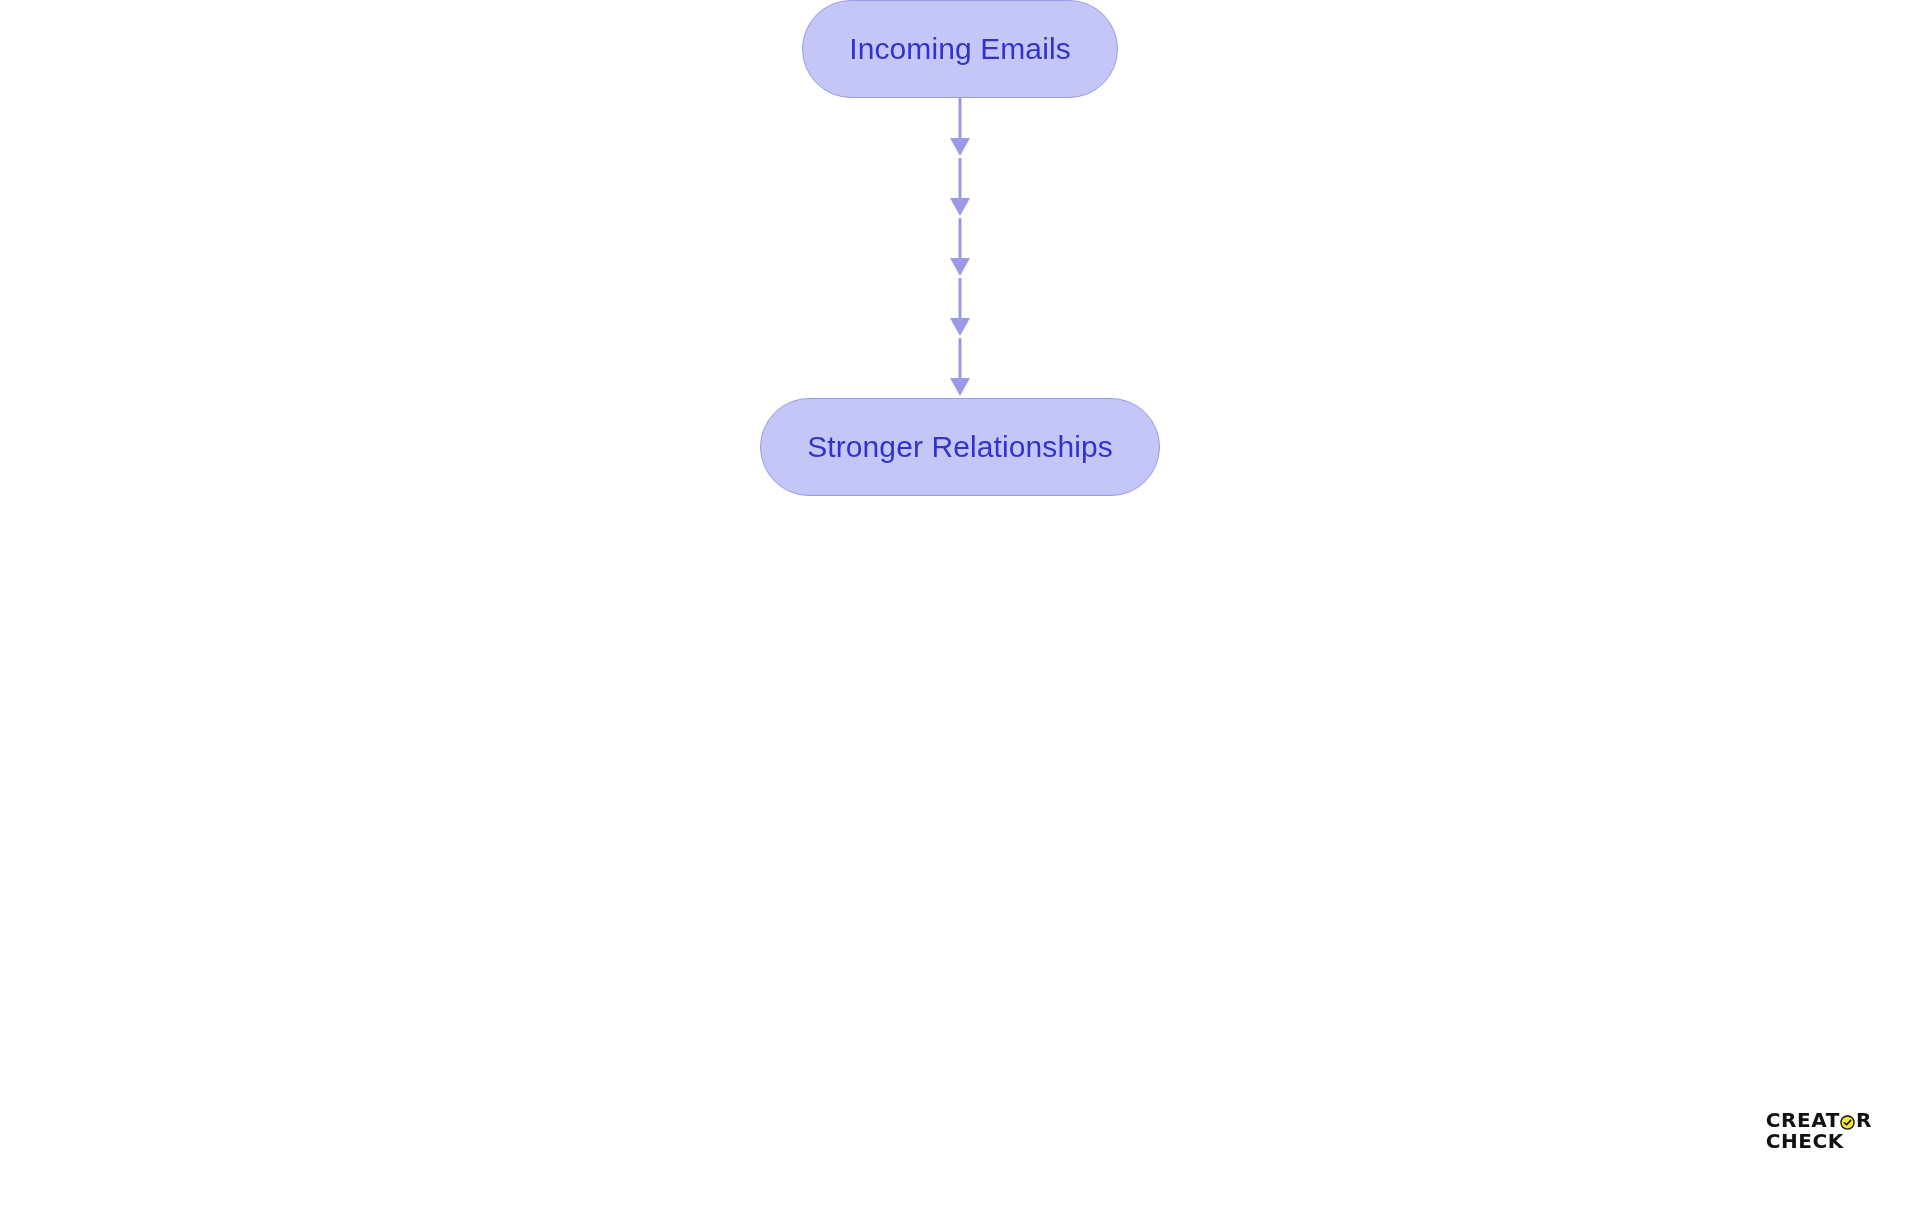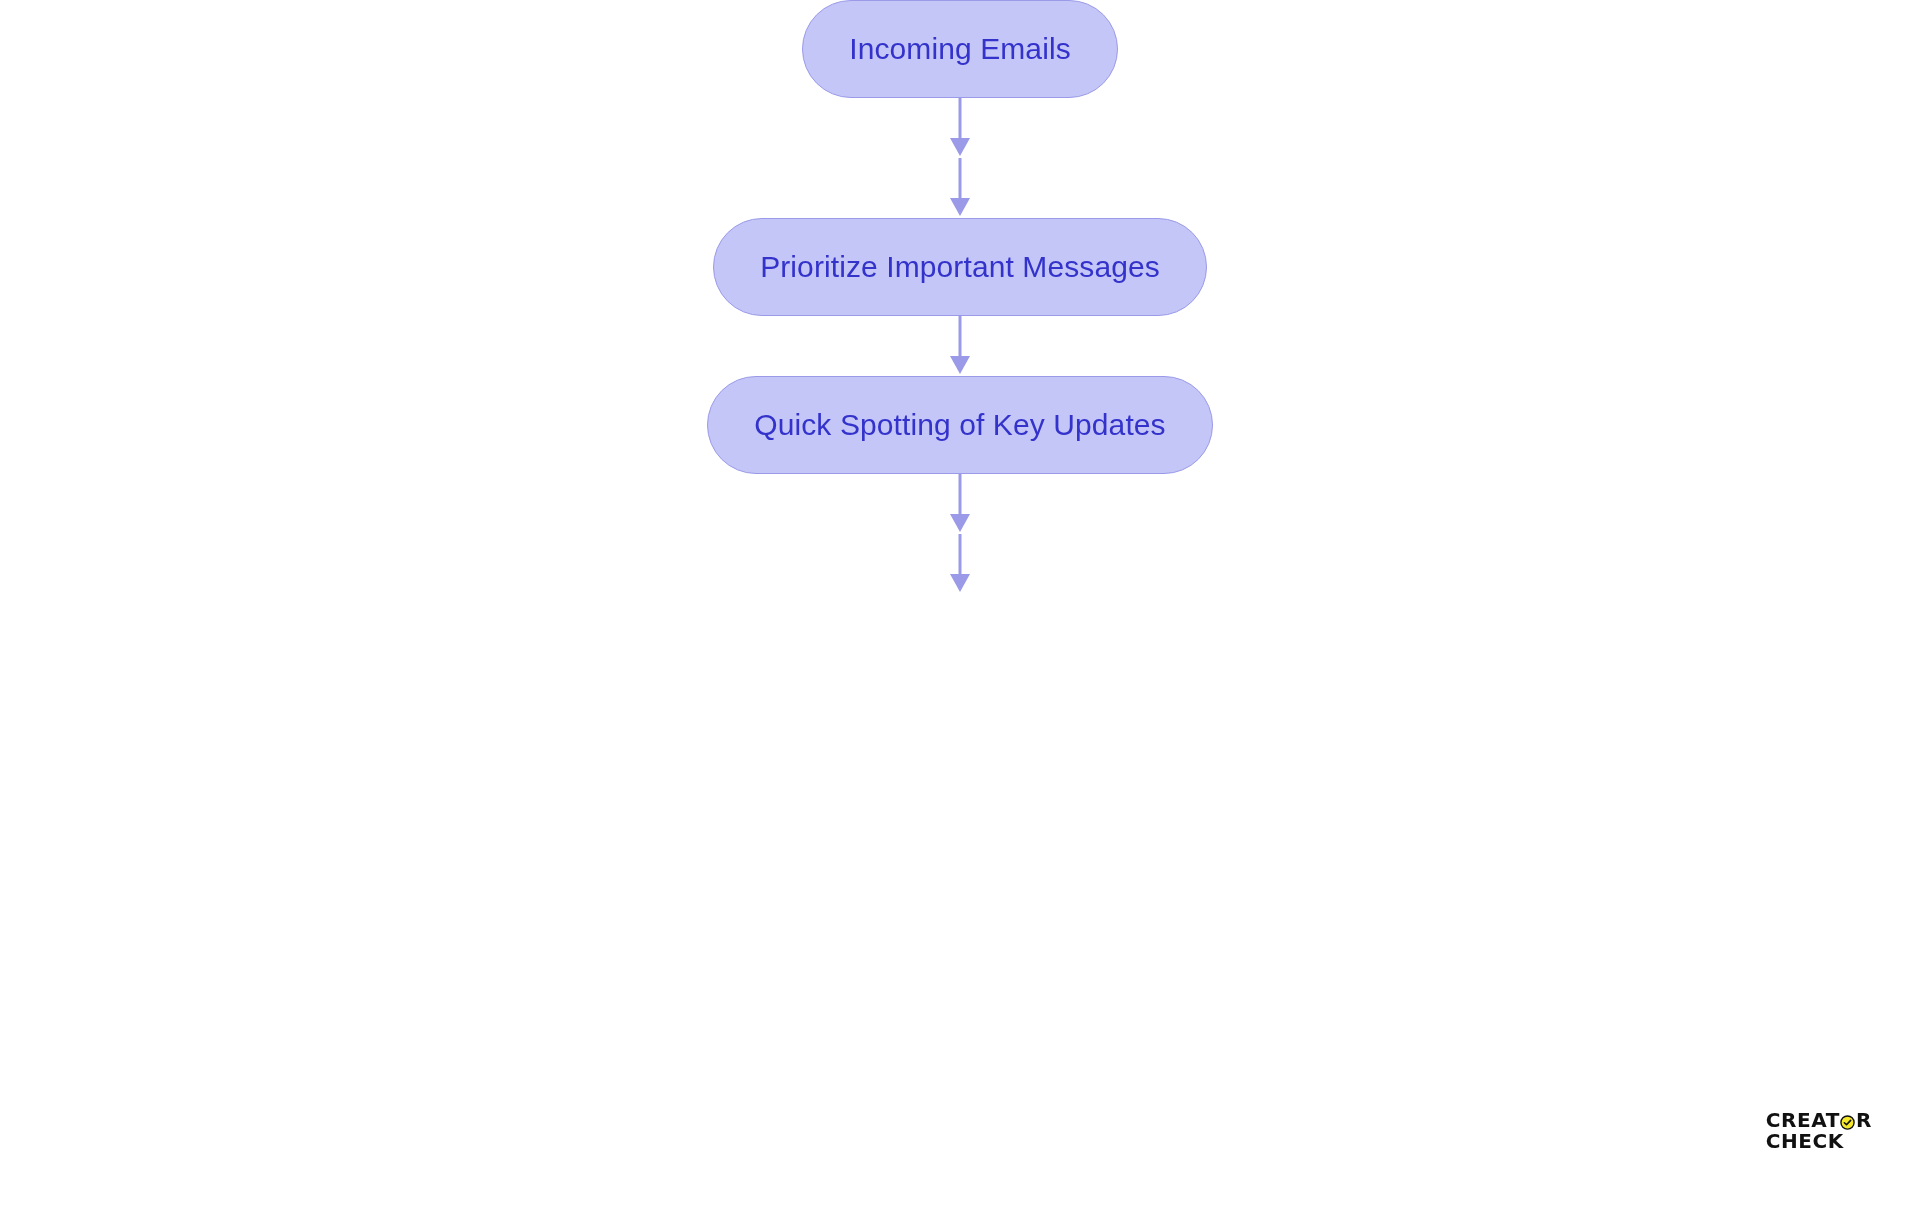--- a/index.html
+++ b/index.html
@@ -110,44 +110,41 @@
       <line x1="20" y1="0" x2="20" y2="44" stroke="#9a9ae8" stroke-width="3"></line>
       <polygon points="20,58 10,40 30,40" fill="#9a9ae8"></polygon>
     </svg>
 
 
     <svg class="connector" viewBox="0 0 40 60">
       <line x1="20" y1="0" x2="20" y2="44" stroke="#9a9ae8" stroke-width="3"></line>
       <polygon points="20,58 10,40 30,40" fill="#9a9ae8"></polygon>
     </svg>
 
-    <div class="flow-node">
-      <span class="flow-node-label">Prioritize Important Messages</span>
-    </div>
-
-    <svg class="connector" viewBox="0 0 40 60">
-      <line x1="20" y1="0" x2="20" y2="44" stroke="#9a9ae8" stroke-width="3"></line>
-      <polygon points="20,58 10,40 30,40" fill="#9a9ae8"></polygon>
-    </svg>
-
-    <div class="flow-node">
-      <span class="flow-node-label">Quick Spotting of Key Updates</span>
-    </div>
 
     <svg class="connector" viewBox="0 0 40 60">
       <line x1="20" y1="0" x2="20" y2="44" stroke="#9a9ae8" stroke-width="3"></line>
       <polygon points="20,58 10,40 30,40" fill="#9a9ae8"></polygon>
     </svg>
 
 
     <svg class="connector" viewBox="0 0 40 60">
       <line x1="20" y1="0" x2="20" y2="44" stroke="#9a9ae8" stroke-width="3"></line>
       <polygon points="20,58 10,40 30,40" fill="#9a9ae8"></polygon>
     </svg>
 
+
+    <svg class="connector" viewBox="0 0 40 60">
+      <line x1="20" y1="0" x2="20" y2="44" stroke="#9a9ae8" stroke-width="3"></line>
+      <polygon points="20,58 10,40 30,40" fill="#9a9ae8"></polygon>
+    </svg>
+
+    <div class="flow-node">
+      <span class="flow-node-label">Stronger Relationships</span>
+    </div>
 
   </div>
 
   <div id="watermark">
     <div class="logo-line">
       <span>CREAT</span>
       <span class="logo-badge">
         <svg viewBox="0 0 24 24" width="15" height="15">
           <circle cx="12" cy="12" r="10.5" fill="#F5E72A" stroke="#111111" stroke-width="2.2"></circle>
           <path d="M7 12.4 L10.4 15.6 L17 8.6" fill="none" stroke="#111111" stroke-width="2.6" stroke-linecap="round" stroke-linejoin="round"></path>

